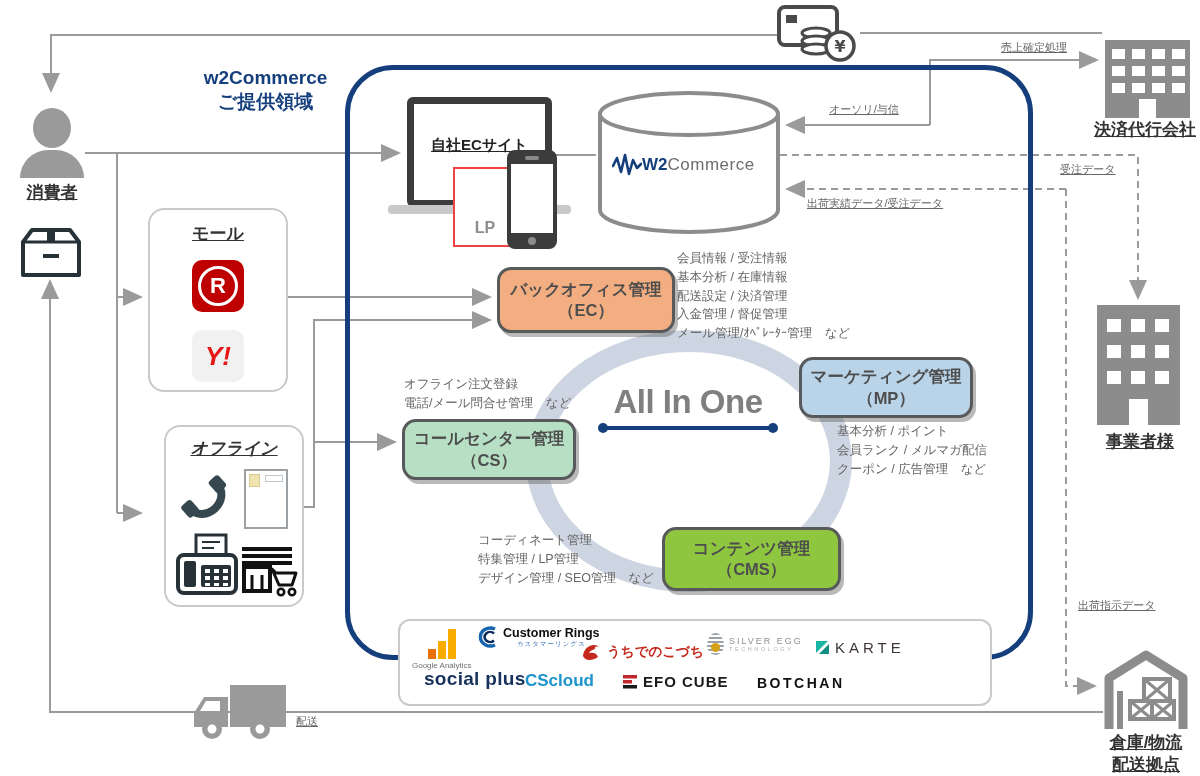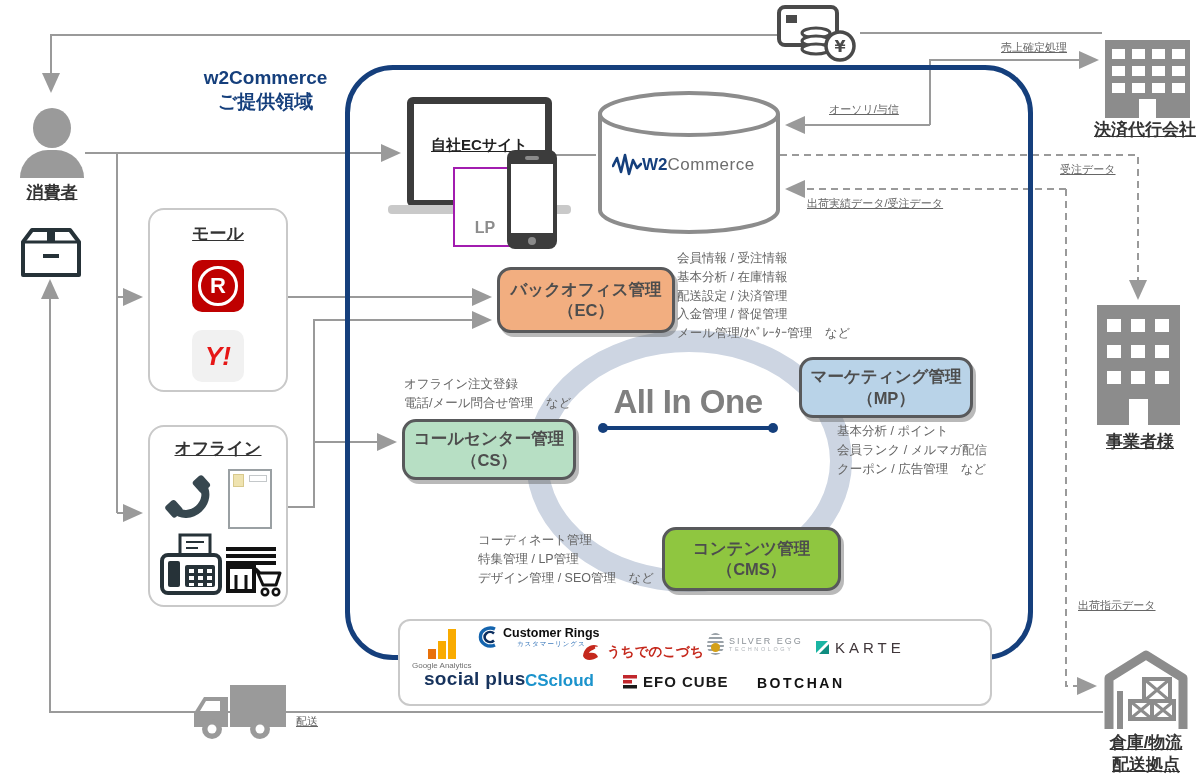--- a/index.html
+++ b/index.html
@@ -39,21 +39,21 @@
             border-radius:50%;background:#153f7c;}
   .aio-line::before{left:-6px;} .aio-line::after{right:-6px;}
   
   .laptop{position:absolute;left:407px;top:97px;width:131px;height:96px;background:#fff;
           border:7px solid #3c3c3c;border-radius:6px;z-index:3;}
   .laptop-base{position:absolute;left:388px;top:205px;width:183px;height:9px;background:#c9c9c9;
           border-radius:4px;z-index:3;}
   .ecsite{margin-top:32px;text-align:center;font-weight:bold;font-size:15px;color:#222;
           text-decoration:underline;}
   .lpcard{position:absolute;left:453px;top:167px;width:64px;height:80px;background:#fff;
-          border:2px solid #a21caf;z-index:4;display:flex;align-items:flex-end;justify-content:center;
+          border:2px solid #ef4444;z-index:4;display:flex;align-items:flex-end;justify-content:center;
           color:#8c8c8c;font-size:16px;font-weight:bold;padding-bottom:8px;box-sizing:border-box;}
   .phone{position:absolute;left:507px;top:150px;width:50px;height:99px;background:#3c3c3c;
          border-radius:8px;z-index:5;}
   .phone .scr{position:absolute;left:4px;top:14px;right:4px;bottom:16px;background:#fff;}
   .phone .spk{position:absolute;left:18px;top:6px;width:14px;height:4px;background:#8a8a8a;border-radius:2px;}
   .phone .hm{position:absolute;left:21px;bottom:4px;width:8px;height:8px;background:#8a8a8a;border-radius:50%;}
   
   .cyl{position:absolute;left:596px;top:88px;z-index:3;}
   .cyl-logo{position:absolute;left:612px;top:152px;width:156px;display:flex;align-items:center;
             gap:0;z-index:4;}
@@ -215,21 +215,21 @@
   <div class="groupbox" style="left:148px;top:208px;width:136px;height:180px;">
     <div class="grouplbl" style="top:12px;">モール</div>
     <div class="tile" style="left:42px;top:50px;background:#bf0000;">
       <div style="width:34px;height:34px;border:3px solid #fff;border-radius:50%;display:flex;align-items:center;justify-content:center;
                   color:#fff;font-weight:bold;font-size:22px;">R</div>
     </div>
     <div class="tile" style="left:42px;top:120px;background:#f1f1f1;color:#e61717;font-weight:bold;
                  font-style:italic;font-size:26px;">Y!</div>
   </div>
 
-  <div class="groupbox" style="left:148px;top:425px;width:136px;height:178px;">
+  <div class="groupbox" style="left:164px;top:425px;width:136px;height:178px;font-style:italic;">
     <div class="grouplbl" style="top:10px;">オフライン</div>
     <div class="abs" style="left:12px;top:42px;">
       <svg width="56" height="56" viewBox="0 0 56 56">
         <g transform="rotate(-42 28 30)">
           <path d="M10,28 a18,15 0 0 0 36,0" fill="none" stroke="#37474f" stroke-width="8" stroke-linecap="round"></path>
           <rect x="3" y="19" width="13" height="15" rx="3" fill="#37474f"></rect>
           <rect x="40" y="19" width="13" height="15" rx="3" fill="#37474f"></rect>
         </g>
       </svg>
     </div>

